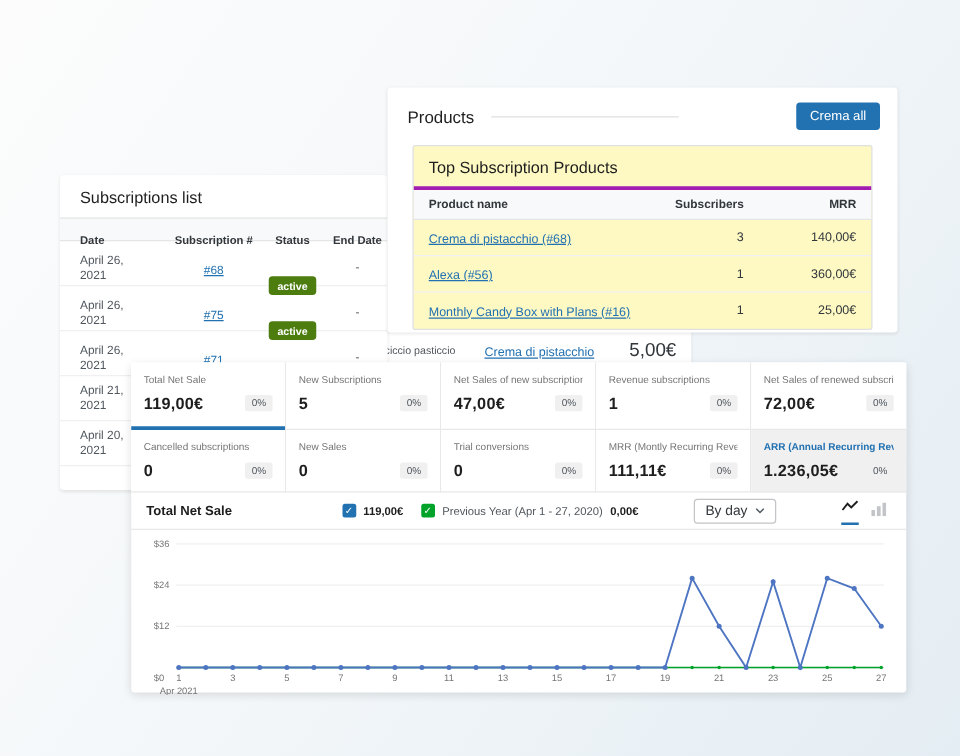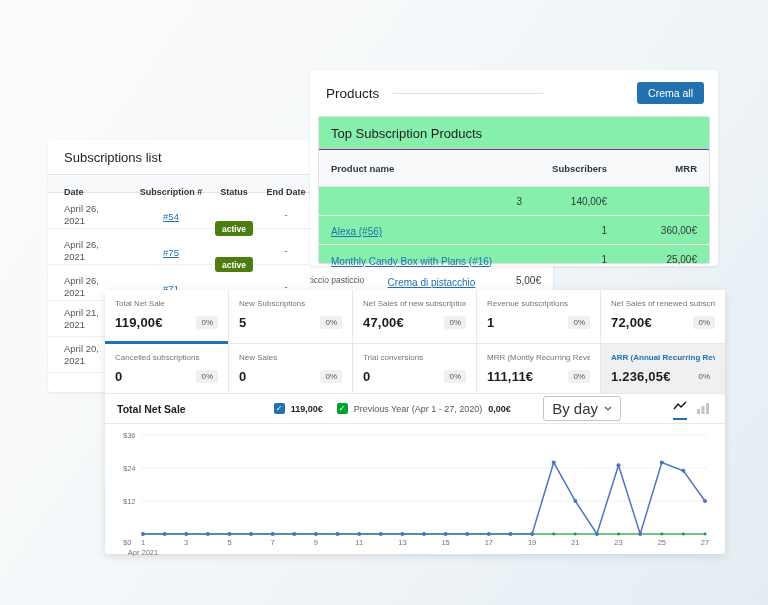--- a/index.html
+++ b/index.html
@@ -10,24 +10,24 @@
     position:relative; color:#1e1e1e;
   }
   .card { background:#fff; border-radius:3px; box-shadow:0 1px 3px rgba(0,0,0,0.09); position:absolute; }
 
   
   .products-card { left:310px; top:70px; width:408px; height:196px; z-index:3; }
   .products-header { display:flex; align-items:center; padding:12px 14px 10px 16px; }
   .products-title { font-size:13.5px; color:#1e1e1e; }
   .products-divider { flex:0 0 150px; height:1px; background:#e0e0e0; margin-left:14px; margin-right:auto; }
   .view-all-btn { background:#2271b1; color:#fff; border:none; border-radius:3px; font-size:10.5px; padding:5px 11px; font-family:inherit; cursor:pointer; }
-  .products-box { margin:2px 8px; border:1px solid #e0e0e0; border-radius:2px; height:148px; background:#86efac; }
+  .products-box { margin:2px 20px; border:1px solid #e0e0e0; border-radius:2px; height:148px; background:#fef9c3; }
   .products-box-title { font-size:13px; padding:9px 12px 8px; color:#1e1e1e; }
   .ptable-head, .ptable-row { display:grid; grid-template-columns:1fr 85px 90px; align-items:center; }
-  .ptable-head { background:#f8f9fa; border-top:1px solid #a21caf; border-bottom:1px solid #e5e5e5; height:38px; }
+  .ptable-head { background:#f8f9fa; border-top:3px solid #a21caf; border-bottom:1px solid #e5e5e5; height:27px; }
   .ptable-head span { font-size:9.5px; font-weight:bold; color:#32373c; }
   .ptable-row { height:29px; border-bottom:1px solid #f0f0f1; }
   .cell-left { padding-left:12px; text-align:left; }
   .cell-right { padding-right:12px; text-align:right; }
   .plink { font-size:10px; color:#2271b1; text-decoration:underline; cursor:pointer; }
   .pnum { font-size:10px; color:#32373c; }
 
   
   .subs-card { left:48px; top:140px; width:262px; height:252px; z-index:2; }
   .subs-title { font-size:13px; font-weight:500; padding:10px 16px 9px; color:#1e1e1e; }
@@ -40,21 +40,21 @@
   .s-link { font-size:9.5px; color:#2271b1; text-decoration:underline; cursor:pointer; }
   .status-badge { display:inline-block; background:#4d7c0f; color:#fff; font-size:8.5px; font-weight:bold; padding:2.5px 7px; border-radius:3px;margin-top:28px; }
   .s-dash { font-size:9.5px; color:#50575e; }
   .stable-row.empty { height:23px; border-bottom:none; }
 
   
   .strip { left:300px; top:262px; width:253px; height:36px; z-index:1; border-top:1px solid #e8e8e8; border-radius:0;
            display:flex; align-items:center; }
   .strip-customer { width:72px; text-align:center; font-size:8.5px; color:#50575e; line-height:1.3; }
   .strip-product { flex:1; text-align:center; }
-  .strip-amount { width:62px; text-align:right; padding-right:12px; font-size:10px; color:#32373c; }
+  .strip-amount { width:62px; text-align:right; padding-right:12px; font-size:15px; color:#32373c; }
 
   
   .stats-card { left:105px; top:290px; width:620px; height:264px; z-index:5; box-shadow:0 2px 8px rgba(0,0,0,0.12); }
   .stats-grid { display:grid; grid-template-columns:repeat(5,124px); }
   .stat-cell { position:relative; padding:9px 10px 8px; border-right:1px solid #e8e8e8; border-bottom:1px solid #e8e8e8; height:54px; cursor:pointer; background:#fff; }
   .stats-grid .stat-cell:nth-child(5n) { border-right:none; }
   .stats-grid .stat-cell:nth-child(n+6) { height:50px; }
   .stat-label { font-size:8px; color:#757575; white-space:nowrap; overflow:hidden; display:block; }
   .stat-valrow { display:flex; justify-content:space-between; align-items:center; margin-top:7px; }
   .stat-value { font-size:13px; font-weight:bold; color:#1e1e1e; letter-spacing:0.2px; }
@@ -65,21 +65,21 @@
 
   
   .chart-header { display:flex; align-items:center; height:30px; border-bottom:1px solid #e8e8e8; padding:0 12px; }
   .chart-title { font-size:10.5px; font-weight:bold; color:#1e1e1e; }
   .legend { display:flex; align-items:center; margin-left:88px; gap:6px; }
   .cb { width:11px; height:11px; border-radius:2px; display:inline-flex; align-items:center; justify-content:center; color:#fff; font-size:8px; cursor:pointer; }
   .cb-blue { background:#2271b1; }
   .cb-green { background:#00a32a; }
   .legend-label { font-size:9px; color:#50575e; }
   .legend-value { font-size:9px; font-weight:bold; color:#1e1e1e; margin-right:8px; }
-  .by-day { margin-left:auto; border:1px solid #c3c4c7; border-radius:3px; padding:3px 8px; font-size:15px; color:#32373c; display:flex; align-items:center; gap:6px; cursor:pointer; background:#fff; }
+  .by-day { margin-left:auto; border:1px solid #c3c4c7; border-radius:3px; padding:3px 8px; font-size:11px; color:#32373c; display:flex; align-items:center; gap:6px; cursor:pointer; background:#fff; }
   .chart-type-icons { display:flex; align-items:center; gap:10px; margin-left:52px; margin-right:4px; }
   .icon-btn { cursor:pointer; display:inline-block; }
   .icon-btn.active { border-bottom:2px solid #2271b1; padding-bottom:3px; }
 
   
   .chart-area { padding:4px 12px 0; }
   svg text.ax { font-size:7.5px; fill:#757575; font-family:"Liberation Sans",sans-serif; }
 </style>
 </head>
 <body>
@@ -93,21 +93,21 @@
 <div class="card subs-card">
   <div class="subs-title">Subscriptions list</div>
   <div class="stable-head">
     <span class="cell-left" style="padding-left:16px">Date</span>
     <span class="s-center">Subscription #</span>
     <span class="s-center">Status</span>
     <span class="s-center">End Date</span>
   </div>
   <div class="stable-row">
     <div class="s-date">April 26, 2021</div>
-    <div class="s-center"><a class="s-link">#54</a></div>
+    <div class="s-center"><a class="s-link">#68</a></div>
     <div class="s-center"><span class="status-badge">active</span></div>
     <div class="s-center s-dash">-</div>
   </div>
   <div class="stable-row">
     <div class="s-date">April 26, 2021</div>
     <div class="s-center"><a class="s-link">#75</a></div>
     <div class="s-center"><span class="status-badge">active</span></div>
     <div class="s-center s-dash">-</div>
   </div>
   <div class="stable-row">
@@ -138,20 +138,21 @@
     <button class="view-all-btn">Crema all</button>
   </div>
   <div class="products-box">
     <div class="products-box-title">Top Subscription Products</div>
     <div class="ptable-head">
       <span class="cell-left">Product name</span>
       <span class="cell-right">Subscribers</span>
       <span class="cell-right">MRR</span>
     </div>
     <div class="ptable-row">
+      <span class="cell-left"><a class="plink">Crema di pistacchio (#68)</a></span>
       <span class="cell-right pnum">3</span>
       <span class="cell-right pnum">140,00€</span>
     </div>
     <div class="ptable-row">
       <span class="cell-left"><a class="plink">Alexa (#56)</a></span>
       <span class="cell-right pnum">1</span>
       <span class="cell-right pnum">360,00€</span>
     </div>
     <div class="ptable-row" style="border-bottom:none">
       <span class="cell-left"><a class="plink">Monthly Candy Box with Plans (#16)</a></span>

